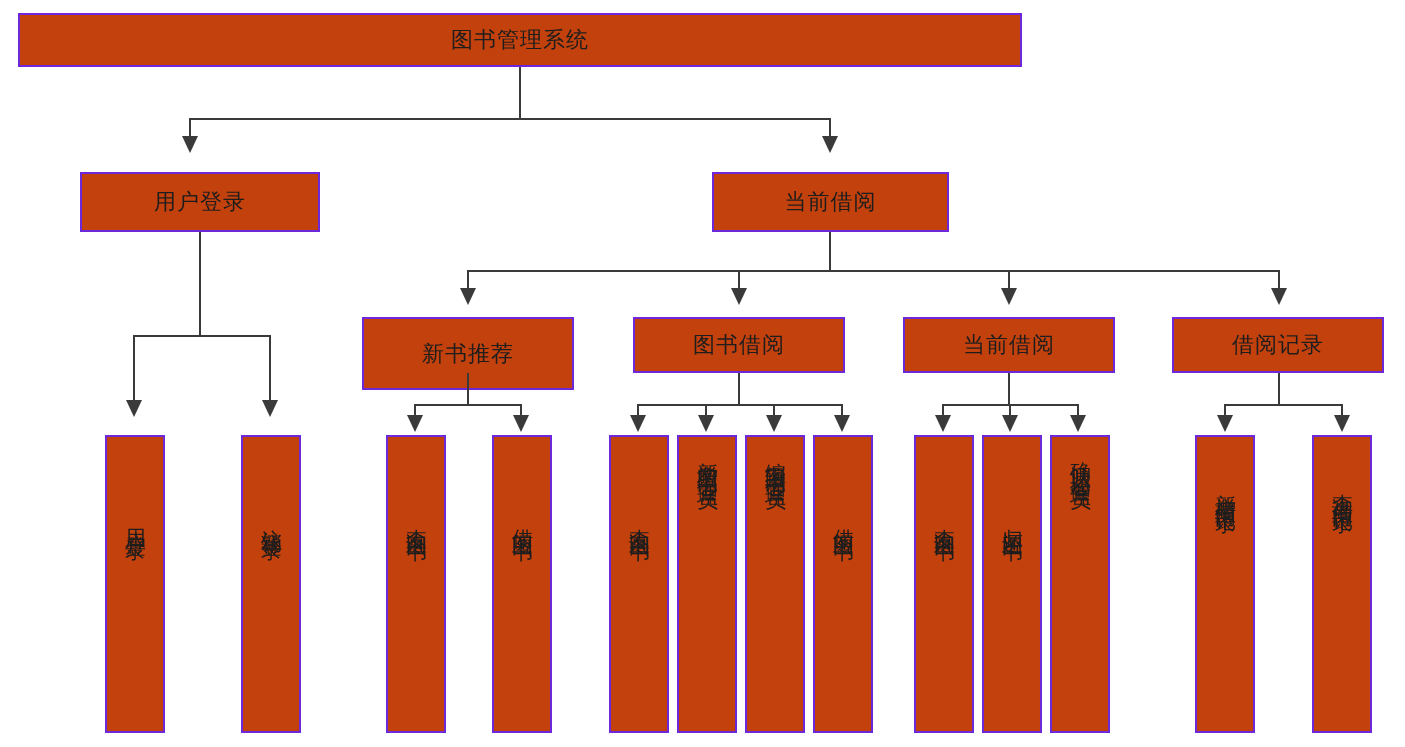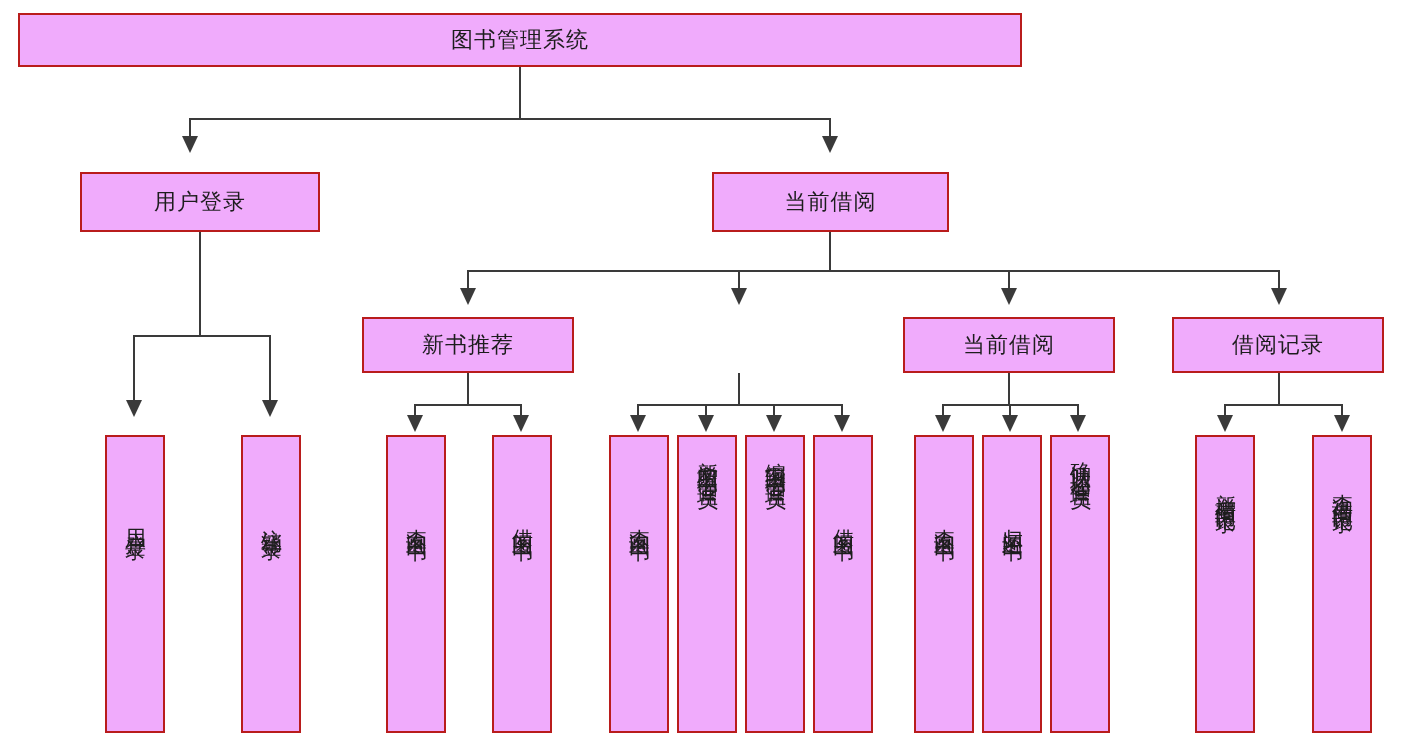--- a/index.html
+++ b/index.html
@@ -13,22 +13,22 @@
     position:relative;
     width:1405px;
     height:747px;
     background:#ffffff;
     overflow:hidden;
   }
   
   .node{
     position:absolute;
     box-sizing:border-box;
-    border:2px solid #b91c1c;
-    background:#f0abfc;
+    border:2px solid #6d28d9;
+    background:#c2410c;
     display:flex;
     align-items:center;
     justify-content:center;
     text-align:right;
     line-height:1.18;
   }
   .node .lbl{
     display:block;
     color:#1d1d1d;
   }
@@ -117,22 +117,25 @@
 
   <div class="ln vln" style="left:467px; top:270px; width:2px; height:20px;"></div>
   <div class="arrow" style="left:460px; top:288px;"></div>
   <div class="ln vln" style="left:738px; top:270px; width:2px; height:20px;"></div>
   <div class="arrow" style="left:731px; top:288px;"></div>
   <div class="ln vln" style="left:1008px; top:270px; width:2px; height:20px;"></div>
   <div class="arrow" style="left:1001px; top:288px;"></div>
   <div class="ln vln" style="left:1278px; top:270px; width:2px; height:20px;"></div>
   <div class="arrow" style="left:1271px; top:288px;"></div>
 
-  <div class="node h-node" style="left:362px; top:317px; width:212px; height:56px;">
+  <div class="node h-node" style="left:362px; top:317px; width:212px; height:73px;">
     <span class="lbl">新书推荐</span>
+  </div>
+  <div class="node h-node" style="left:633px; top:317px; width:212px; height:56px;">
+    <span class="lbl">图书借阅</span>
   </div>
   <div class="node h-node" style="left:903px; top:317px; width:212px; height:56px;">
     <span class="lbl">当前借阅</span>
   </div>
   <div class="node h-node" style="left:1172px; top:317px; width:212px; height:56px;">
     <span class="lbl">借阅记录</span>
   </div>
 
   <div class="ln vln" style="left:467px; top:373px; width:2px; height:33px;"></div>
   <div class="ln hln" style="left:414px; top:404px; width:108px; height:2px;"></div>

